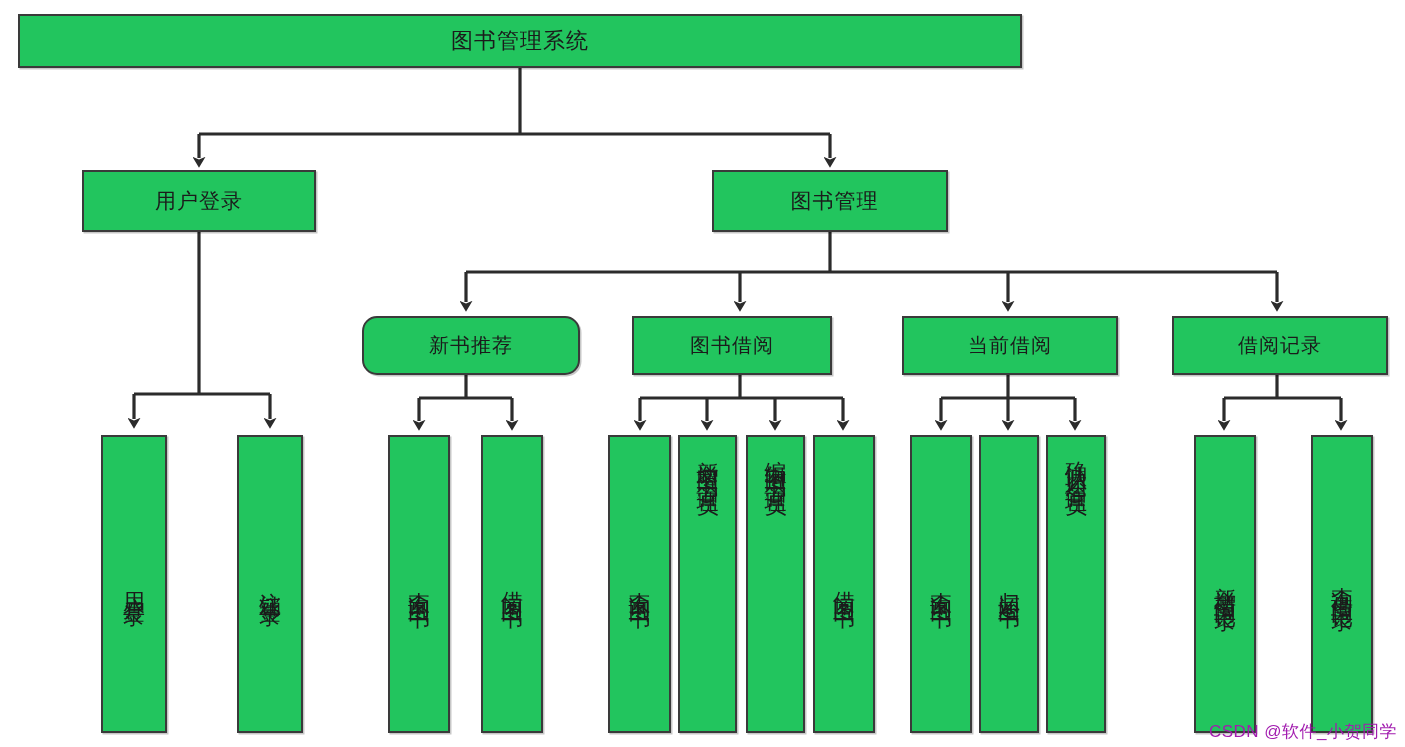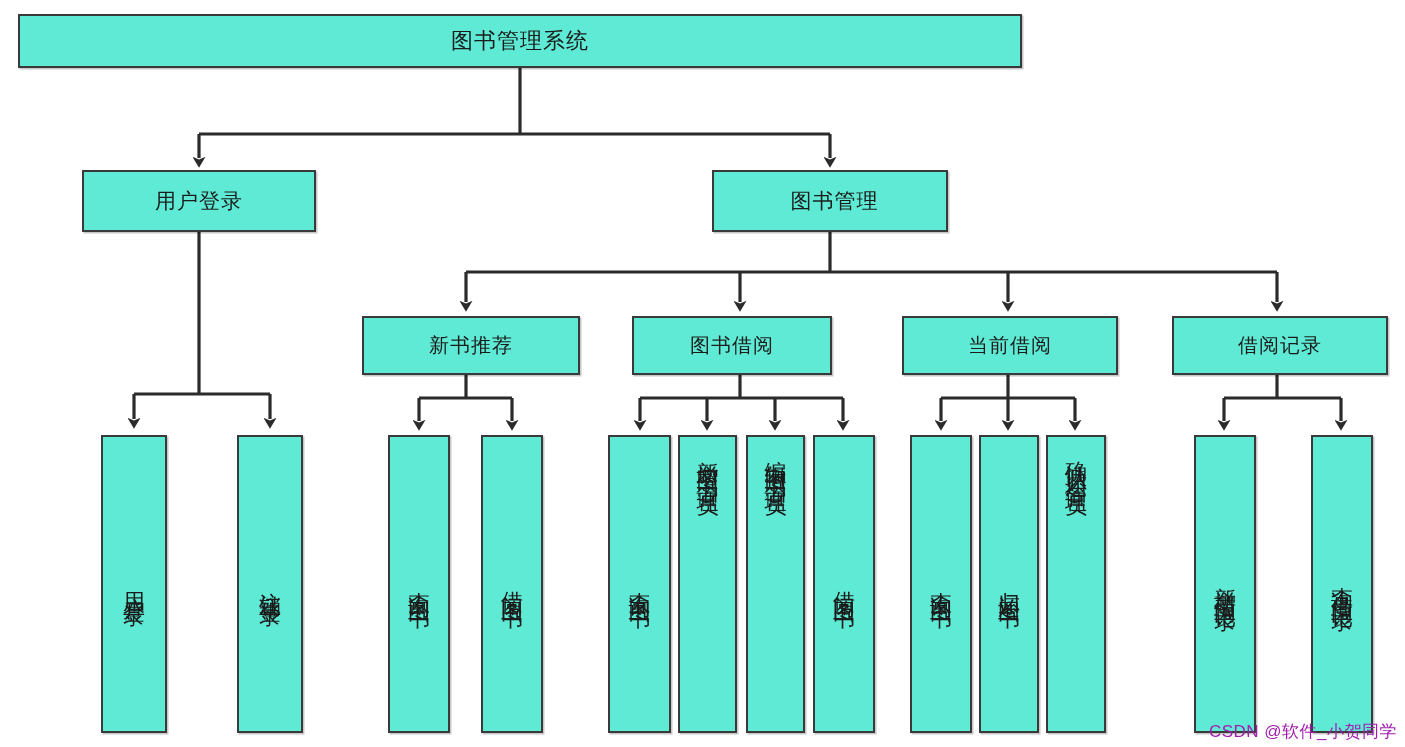--- a/index.html
+++ b/index.html
@@ -19,21 +19,21 @@
   #wires{
     position:absolute;
     left:0;top:0;
     width:1405px;height:747px;
     pointer-events:none;
   }
   
   .node{
     position:absolute;
     box-sizing:border-box;
-    background:#5eead4;
+    background:#22c55e;
     border:2.5px solid #3a3a3a;
     display:flex;
     align-items:center;
     justify-content:center;
     box-shadow:1.5px 1.5px 0 rgba(0,0,0,0.22);
   }
   .node .label{
     font-size:21px;
     line-height:1.15;
     letter-spacing:1px;
@@ -139,21 +139,21 @@
   </div>
 
   <div class="node l2" style="left:82px;top:170px;width:234px;height:62px;">
     <span class="label">用户登录</span>
   </div>
 
   <div class="node l2" style="left:712px;top:170px;width:236px;height:62px;padding-left:9px;">
     <span class="label">图书管理</span>
   </div>
 
-  <div class="node l3" style="left:362px;top:316px;width:218px;height:59px;">
+  <div class="node l3" style="left:362px;top:316px;width:218px;height:59px;border-radius:15px;">
     <span class="label">新书推荐</span>
   </div>
 
   <div class="node l3" style="left:632px;top:316px;width:200px;height:59px;">
     <span class="label">图书借阅</span>
   </div>
 
   <div class="node l3" style="left:902px;top:316px;width:216px;height:59px;justify-content:center;">
     <span class="label">当前借阅</span>
   </div>

